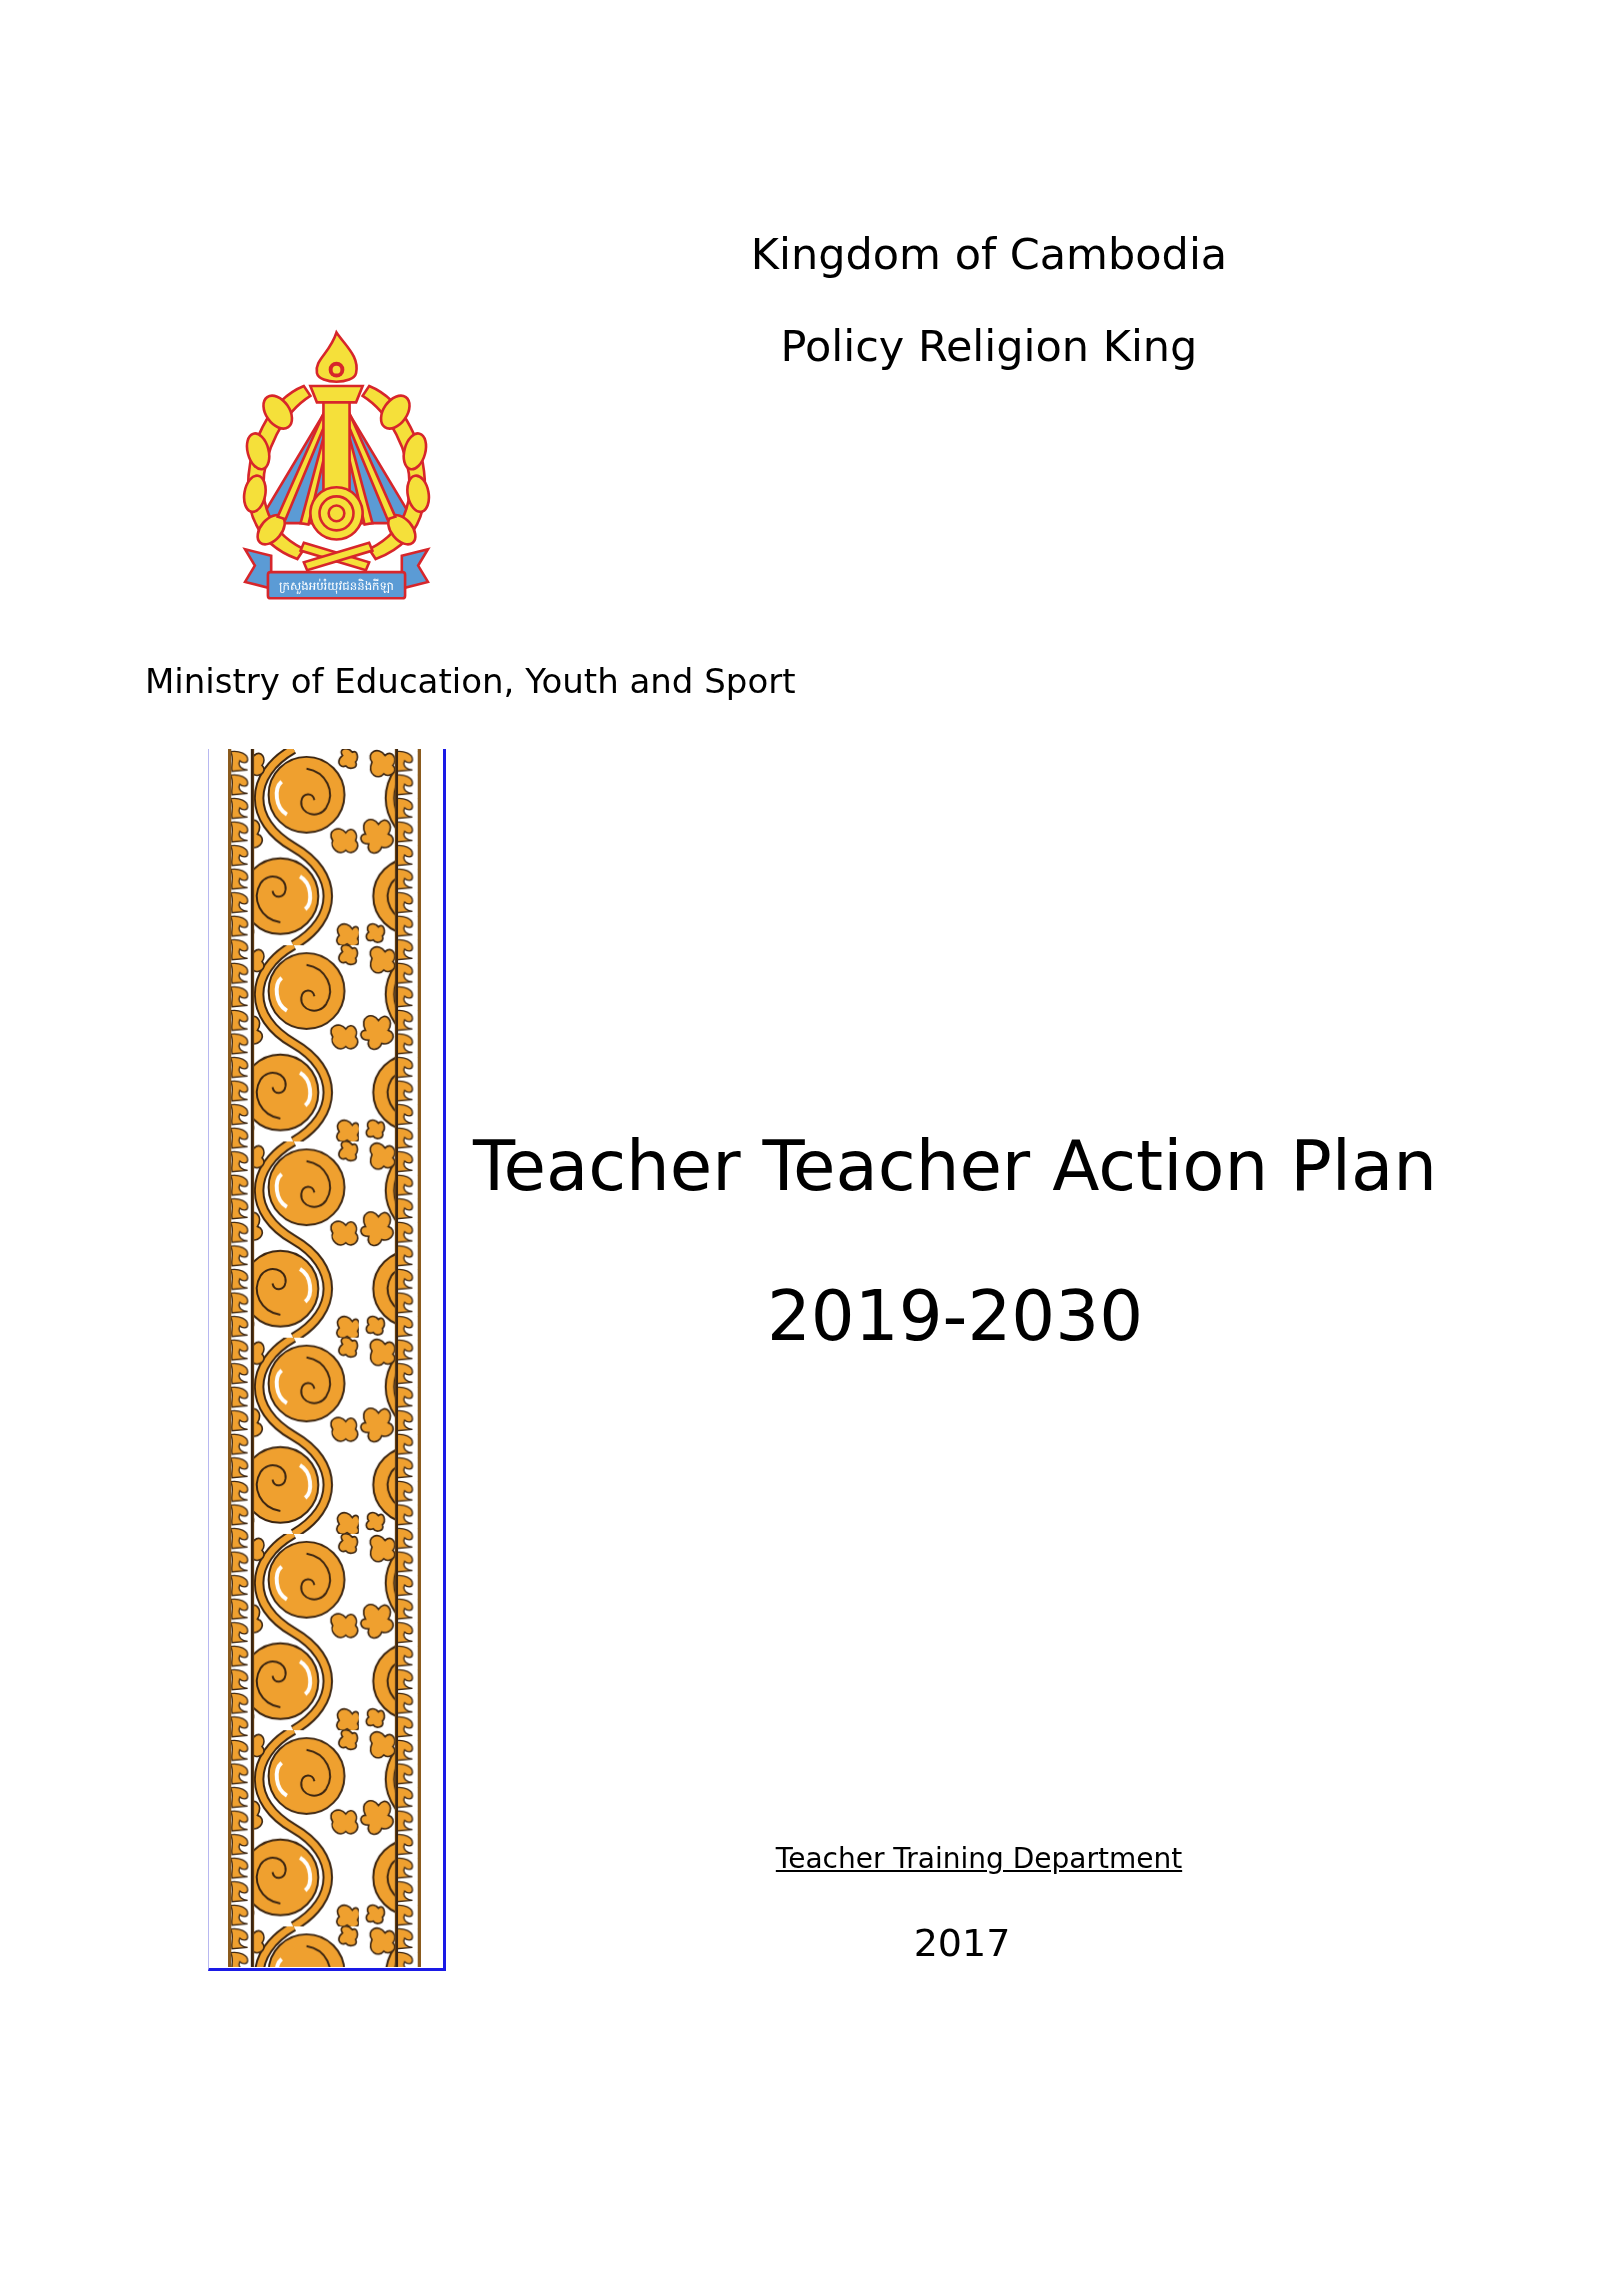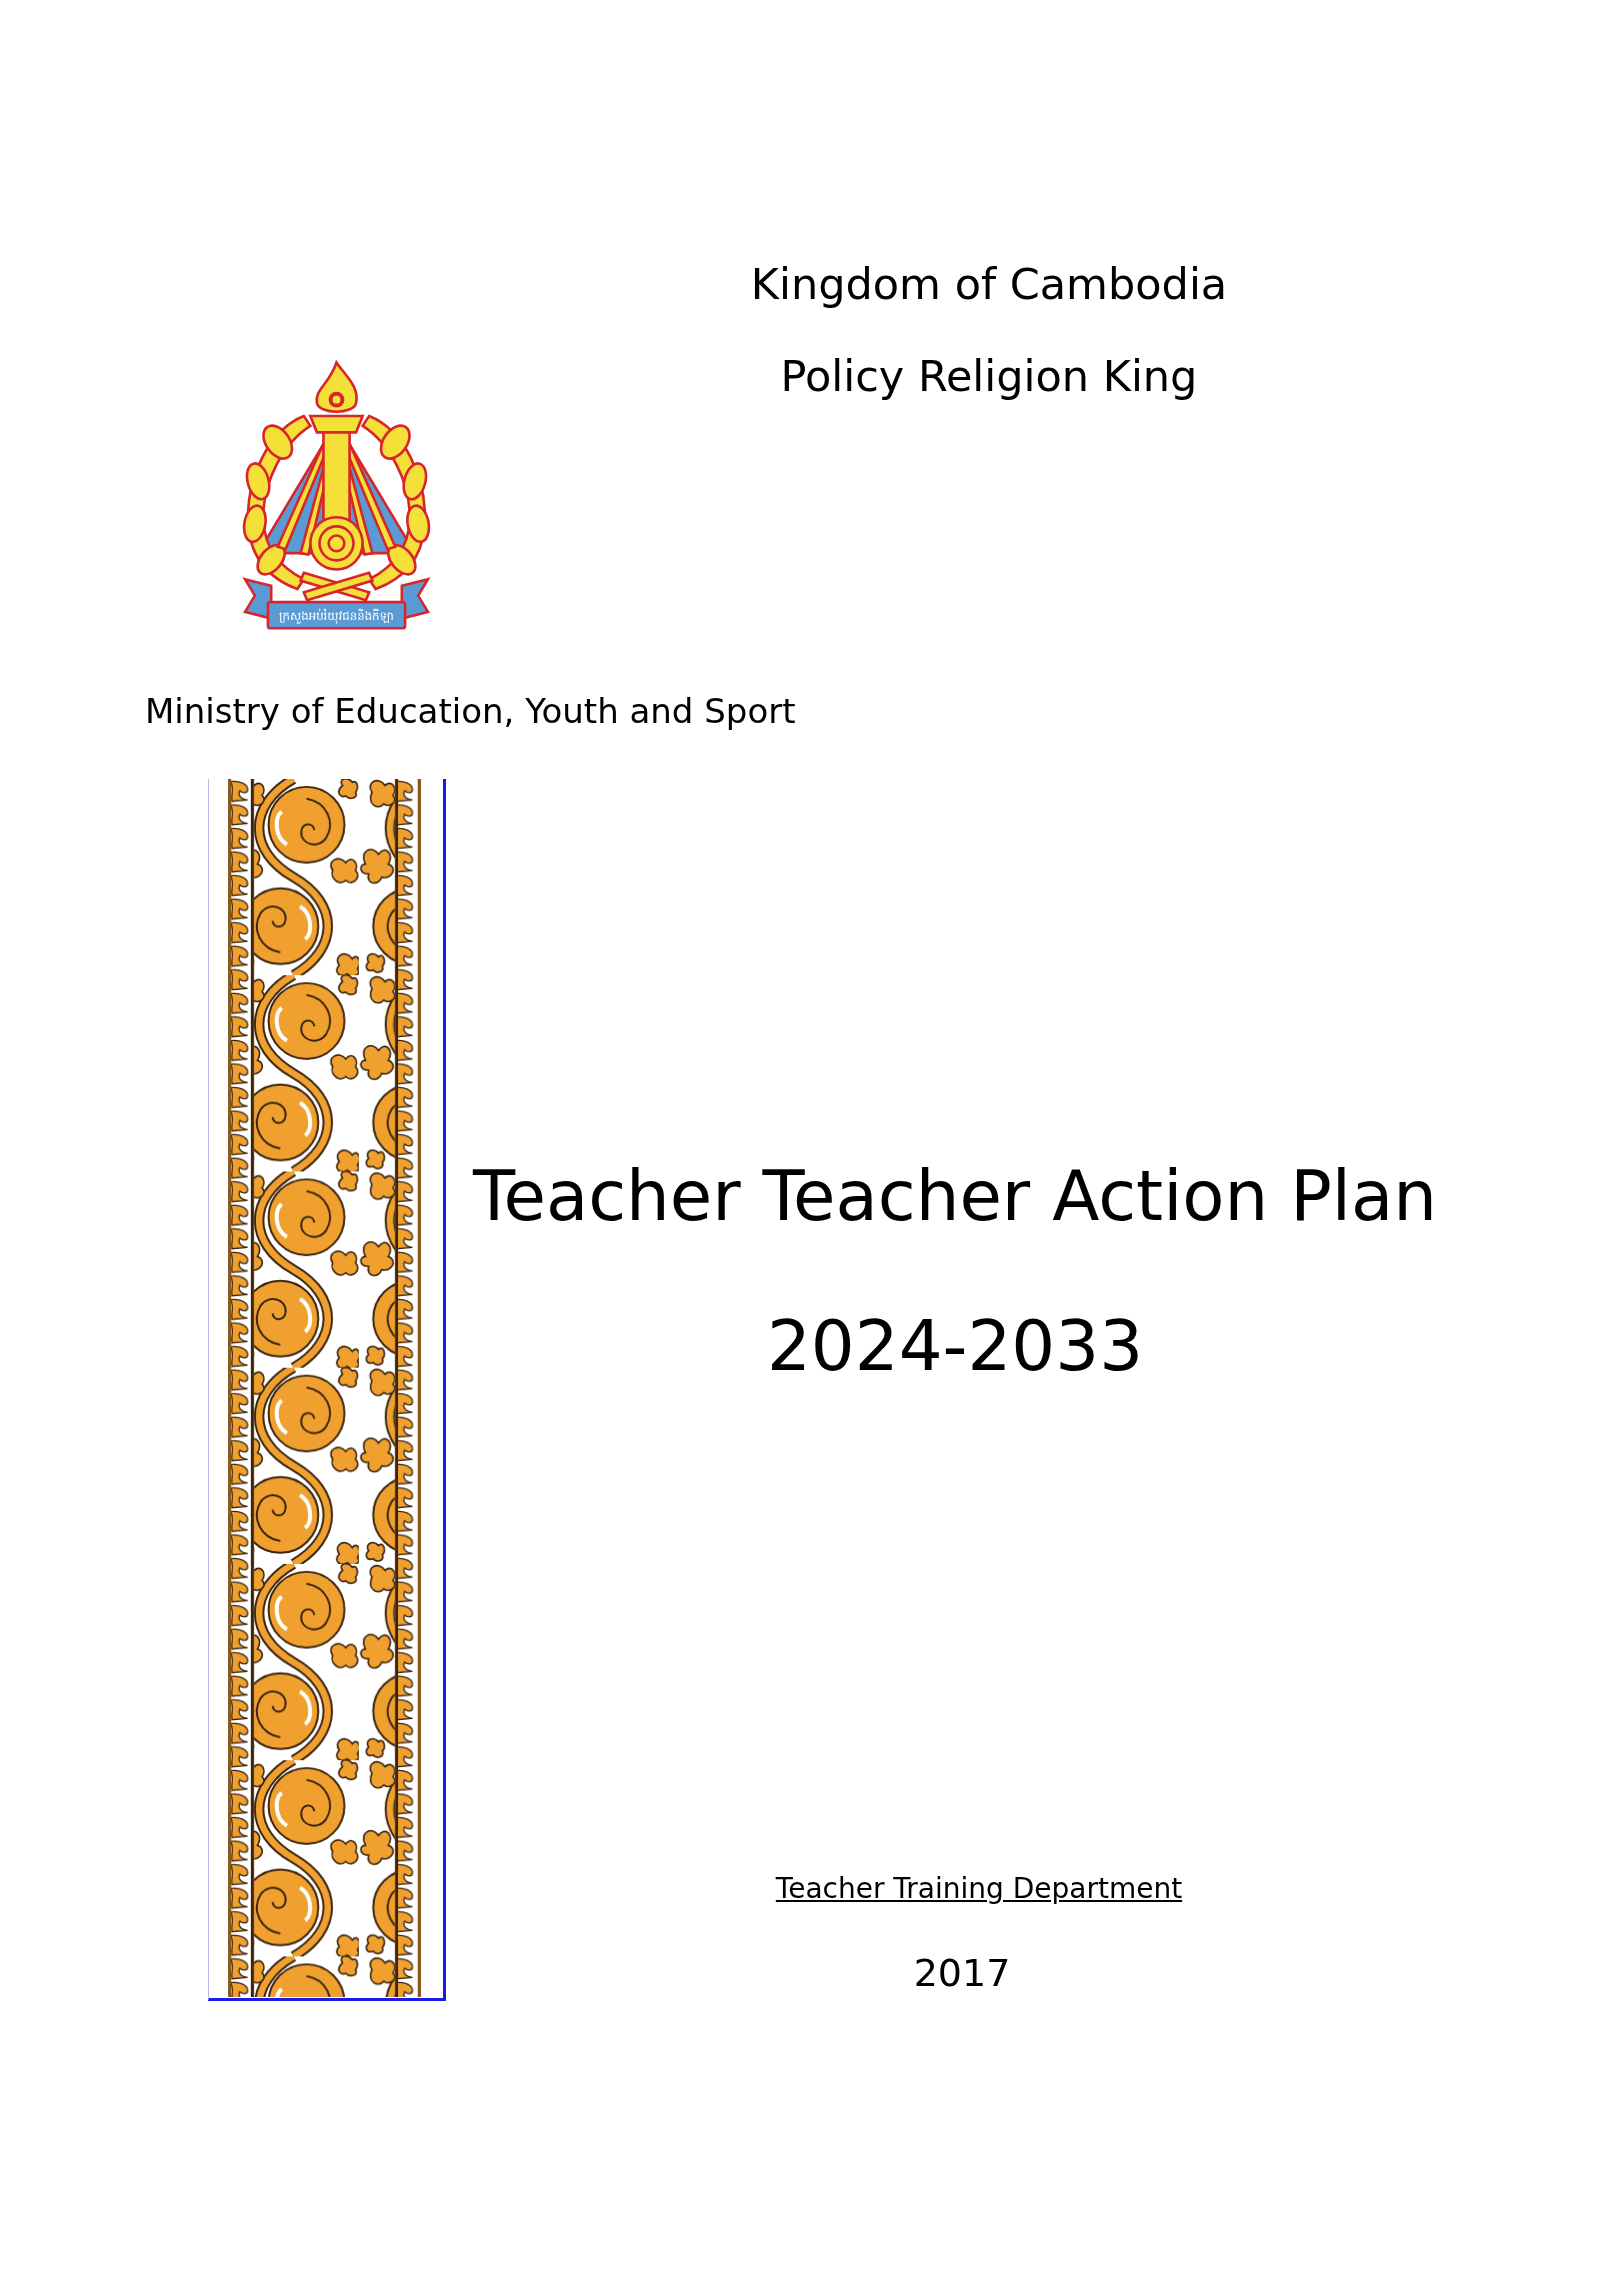--- a/index.html
+++ b/index.html
@@ -1,17 +1,17 @@
 <!DOCTYPE html>
 <html style="font-size:10.5px"><head>
 <meta charset="utf-8">
 <style>
   html, body { margin:0; padding:0; background:#ffffff; }
   body { width:1622px; height:2295px; position:relative; overflow:hidden; font-family:"DejaVu Sans", "Liberation Sans", sans-serif; color:#000; }
-  .abs { position:absolute;margin-top:30px; }
+  .abs { position:absolute; }
   .center-text { white-space:nowrap; text-align:center; transform:translateX(-50%); }
   #kingdom { left:989px; top:229px; font-size:43px; }
   #motto { left:989px; top:321px; font-size:43px; }
   #ministry { left:145px; top:661px; font-size:34px; white-space:nowrap; }
   #title { left:955px; top:1126px; font-size:69px; }
   #years { left:955px; top:1276px; font-size:69px; }
   #dept { left:979px; top:1842px; font-size:28px;text-decoration:underline; }
   #year { left:962px; top:1921px; font-size:38px; }
 
   #emblem { left:232px; top:327px; width:209px; height:278px; }
@@ -112,17 +112,17 @@
     <rect x="35" y="0" width="4" height="1862" fill="#3A2410"></rect>
 
     <rect x="40" y="0" width="215" height="1862" fill="url(#scroll)"></rect>
 
     <rect x="256" y="0" width="4" height="1862" fill="#3A2410"></rect>
     <rect x="260" y="0" width="30" height="1862" fill="url(#sidebead)"></rect>
   </svg>
 </div>
 
 <div class="abs center-text" id="title">Teacher Teacher Action Plan</div>
-<div class="abs center-text" id="years">2024-2033</div>
+<div class="abs center-text" id="years">2019-2030</div>
 
 <div class="abs center-text" id="dept">Teacher Training Department</div>
 <div class="abs center-text" id="year">2017</div>
 
 
 </body></html>

